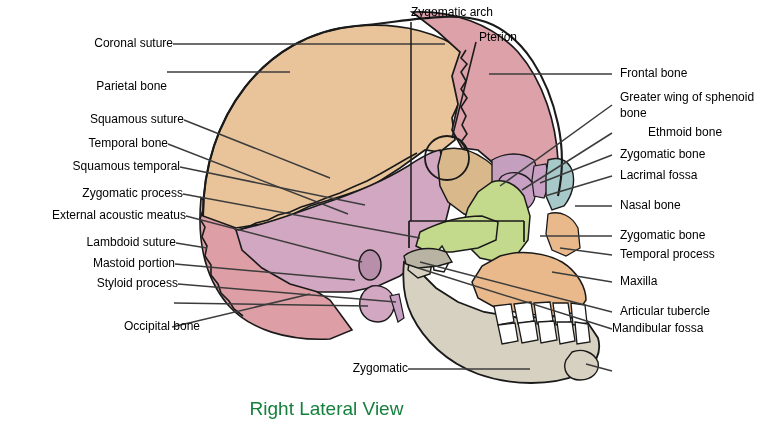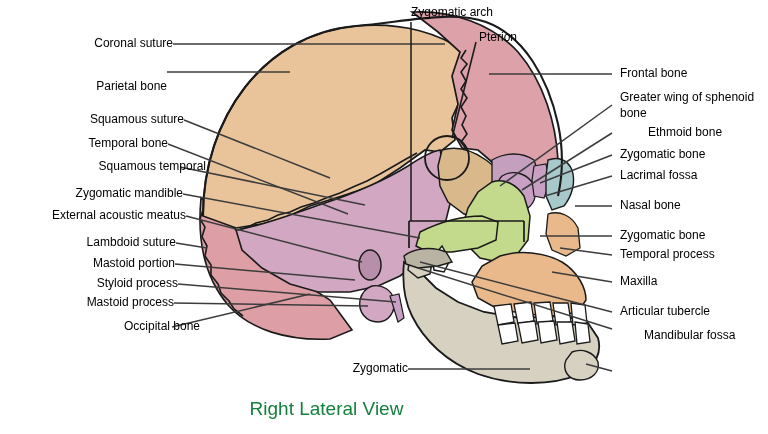--- a/index.html
+++ b/index.html
@@ -187,41 +187,40 @@
     <g stroke="#1A1A1A" stroke-width="1.5" fill="none">
       <line x1="411" y1="22" x2="411" y2="221"></line>
       <line x1="476" y1="42" x2="452" y2="138"></line>
     </g>
   </svg>
 
   <div class="label r" style="left:0px;width:173px;top:36px;">Coronal suture</div>
   <div class="label r" style="left:0px;width:167px;top:79px;">Parietal bone</div>
   <div class="label r" style="left:0px;width:184px;top:112px;">Squamous suture</div>
   <div class="label r" style="left:0px;width:168px;top:136px;">Temporal bone</div>
-  <div class="label r" style="left:0px;width:180px;top:159px;padding-left:26px;">Squamous temporal</div>
-  <div class="label r" style="left:0px;width:183px;top:186px;">Zygomatic mandible</div>
+  <div class="label r" style="left:0px;width:180px;top:159px;">Squamous temporal</div>
+  <div class="label r" style="left:0px;width:183px;top:186px;">Zygomatic process</div>
   <div class="label r" style="left:0px;width:186px;top:208px;">External acoustic meatus</div>
   <div class="label r" style="left:0px;width:176px;top:235px;">Lambdoid suture</div>
   <div class="label r" style="left:0px;width:175px;top:256px;">Mastoid portion</div>
   <div class="label r" style="left:0px;width:178px;top:276px;">Styloid process</div>
-  <div class="label r" style="left:0px;width:174px;top:295px;">Mastoid process</div>
   <div class="label r" style="left:0px;width:172px;top:319px;padding-left:28px;">Occipital bone</div>
   <div class="label r" style="left:230px;width:178px;top:361px;">Zygomatic</div>
 
   <div class="label l" style="left:620px;top:66px;">Frontal bone</div>
   <div class="label l wrap" style="left:620px;top:90px;width:146px;">Greater wing of
 sphenoid bone</div>
   <div class="label l" style="left:620px;top:125px;margin-left:28px;">Ethmoid bone</div>
   <div class="label l" style="left:620px;top:147px;">Zygomatic bone</div>
   <div class="label l" style="left:620px;top:168px;">Lacrimal fossa</div>
   <div class="label l" style="left:620px;top:198px;">Nasal bone</div>
   <div class="label l" style="left:620px;top:228px;">Zygomatic bone</div>
   <div class="label l" style="left:620px;top:247px;">Temporal process</div>
   <div class="label l" style="left:620px;top:274px;">Maxilla</div>
   <div class="label l" style="left:620px;top:304px;">Articular tubercle</div>
-  <div class="label l" style="left:644px;top:321px;margin-top:7px;">Mandibular fossa</div>
+  <div class="label l" style="left:612px;top:321px;">Mandibular fossa</div>
 
   <div class="label l" style="left:411px;top:5px;">Zygomatic arch</div>
   <div class="label l" style="left:479px;top:30px;">Pterion</div>
 
   <div id="caption">Right Lateral View</div>
 
 </div>
 
 </body></html>

